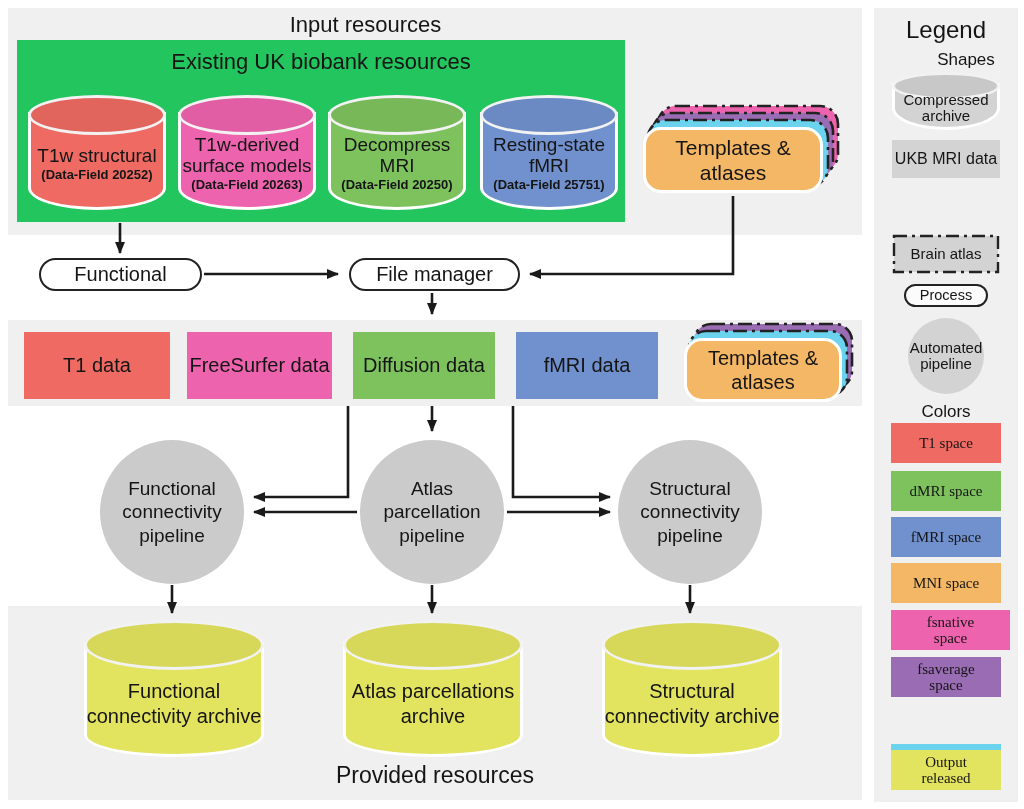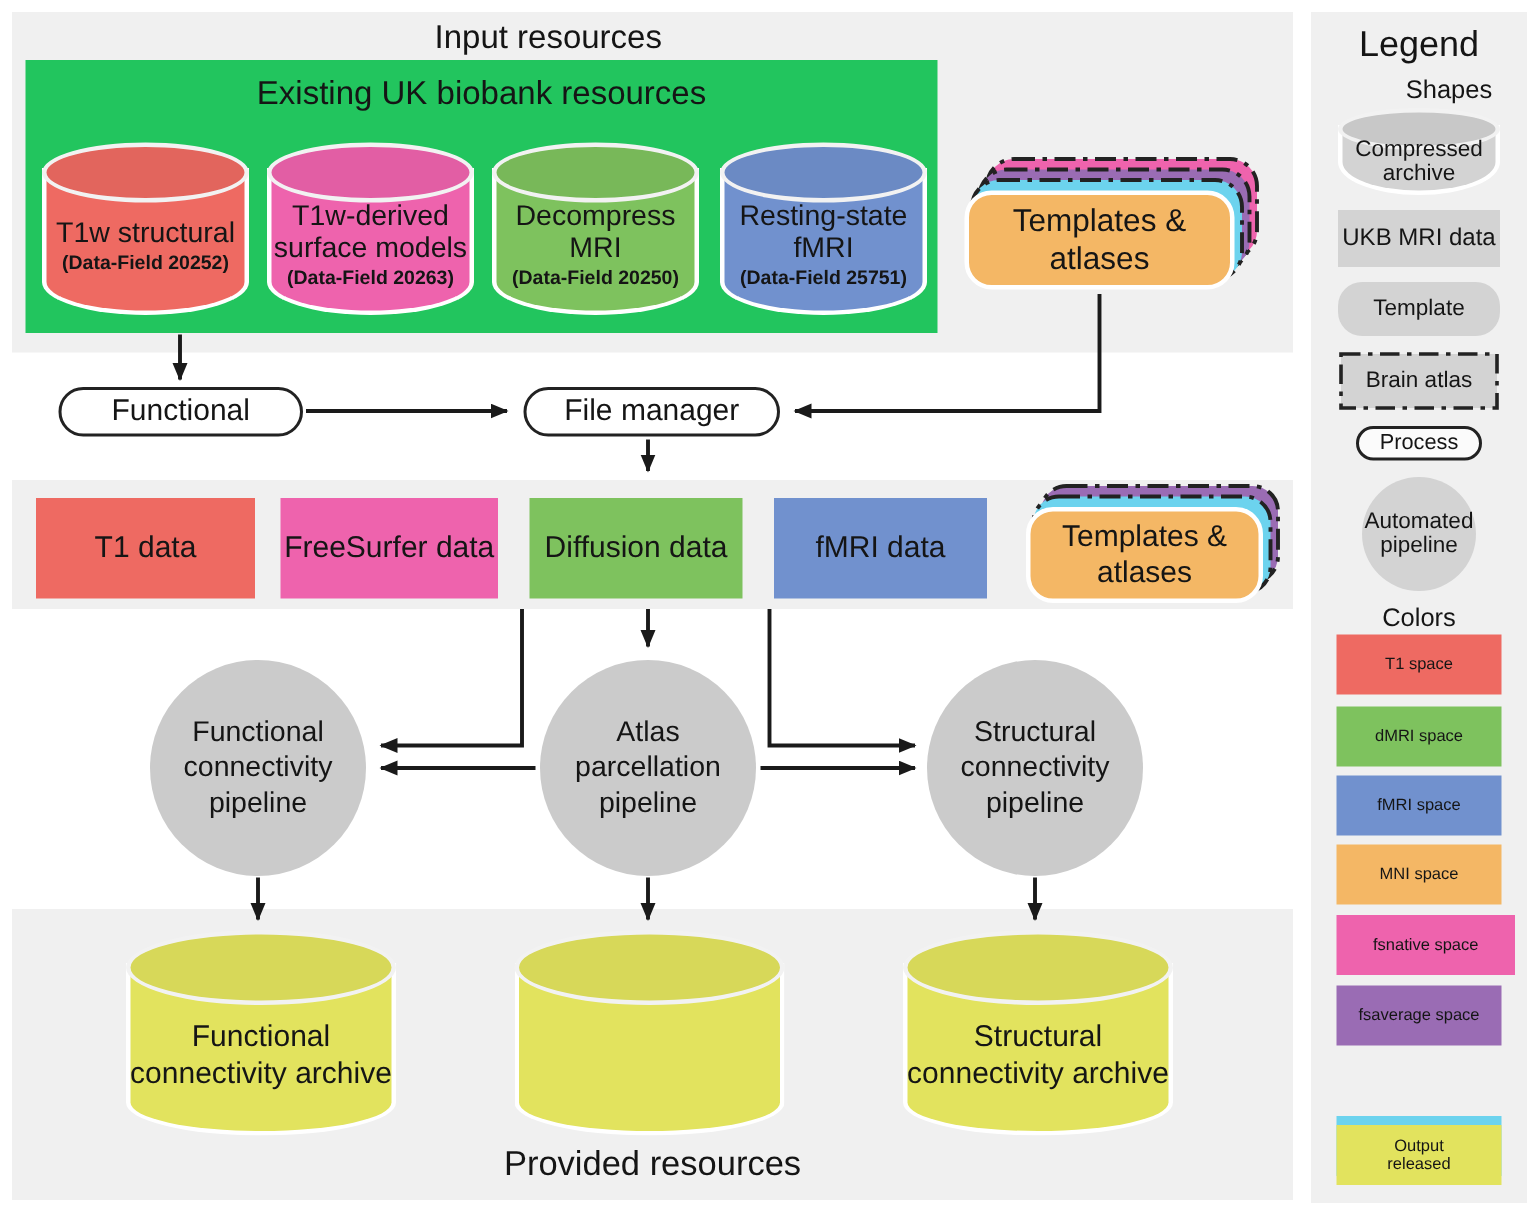--- a/index.html
+++ b/index.html
@@ -45,21 +45,21 @@
   .lg-sub{position:absolute;width:100%;text-align:center;font-size:17px;}
   .lg-shape{position:absolute;left:18px;width:108px;background:#d3d3d3;display:flex;align-items:center;justify-content:center;text-align:center;font-size:15px;line-height:1.1;box-sizing:border-box;}
   .lg-rect{height:38px;font-size:16px;}
   .lg-round{height:36px;border-radius:16px;}
   .lg-atlas{height:40px;background:none;}
   .lg-atlas svg{position:absolute;left:0;top:0;overflow:visible;}
   .lg-atlas svg rect{fill:#d3d3d3;stroke:#222;stroke-width:2.4;stroke-dasharray:13 5 3 5;}
   .lg-atlas span{position:relative;}
   .lg-oval{left:30px;width:84px;height:23px;background:#fbfbfb;border:2px solid #222;border-radius:12px;font-size:14.5px;}
   .lg-circle{left:34px;width:76px;height:76px;border-radius:50%;}
-  .swatch{position:absolute;left:17px;width:110px;height:40px;background:var(--c);display:flex;align-items:center;justify-content:center;text-align:center;font-size:11px;line-height:1.1;}
+  .swatch{position:absolute;left:17px;width:110px;height:40px;background:var(--c);display:flex;align-items:center;justify-content:center;text-align:center;font-size:15px;line-height:1.1;font-family:Liberation Serif, serif;}
   .arrows{position:absolute;left:0;top:0;pointer-events:none;}
   .arrows path{stroke:#1a1a1a;stroke-width:2.6;fill:none;}
 </style>
 </head>
 <body>
 
 <div class="canvas">
 
   <div class="band" style="left:8px;top:8px;width:854px;height:227px;">
     <div class="sec-title" style="top:4px;left:0;width:715px;">Input resources</div>
@@ -155,20 +155,23 @@
     <div class="cyl cyl-y" style="left: 76px; top: 14px; --c: #e2e35e;">
       <div class="body"></div>
         <div class="lid"></div>
       <div class="txt">
           <span>Functional connectivity archive</span>
         </div>
     </div>
     <div class="cyl cyl-y" style="left: 335px; top: 14px; --c: #e2e35e;">
       <div class="body"></div>
         <div class="lid"></div>
+      <div class="txt">
+          <span>Atlas parcellations archive</span>
+        </div>
     </div>
     <div class="cyl cyl-y" style="left: 594px; top: 14px; --c: #e2e35e;">
       <div class="body"></div>
         <div class="lid"></div>
       <div class="txt">
           <span>Structural connectivity archive</span>
         </div>
     </div>
     <div class="sec-title" style="top:156px;left:0;width:854px;font-size:23px;">Provided resources</div>
   </div>
@@ -178,21 +181,20 @@
     <div class="lg-sub" style="top:42px;padding-left:20px;">Shapes</div>
 
     <div class="cyl cyl-g" style="left:18px;top:64px;">
       <div class="body" style="background:#d3d3d3;"></div>
         <div class="lid" style="background:#d3d3d3;"></div>
       <div class="txt">
           <span>Compressed archive</span>
         </div>
     </div>
     <div class="lg-shape lg-rect" style="top:132px;">UKB MRI data</div>
-    <div class="lg-shape lg-round" style="top:180px;">Template</div>
     <div class="lg-shape lg-atlas" style="top:226px;">
       <svg width="108" height="40">
           <rect x="2" y="2" width="104" height="36"></rect>
         </svg>
       <span>Brain atlas</span>
     </div>
     <div class="lg-shape lg-oval" style="top:276px;">Process</div>
     <div class="lg-shape lg-circle" style="top:310px;">Automated pipeline</div>
 
     <div class="lg-sub" style="top:394px;">Colors</div>

